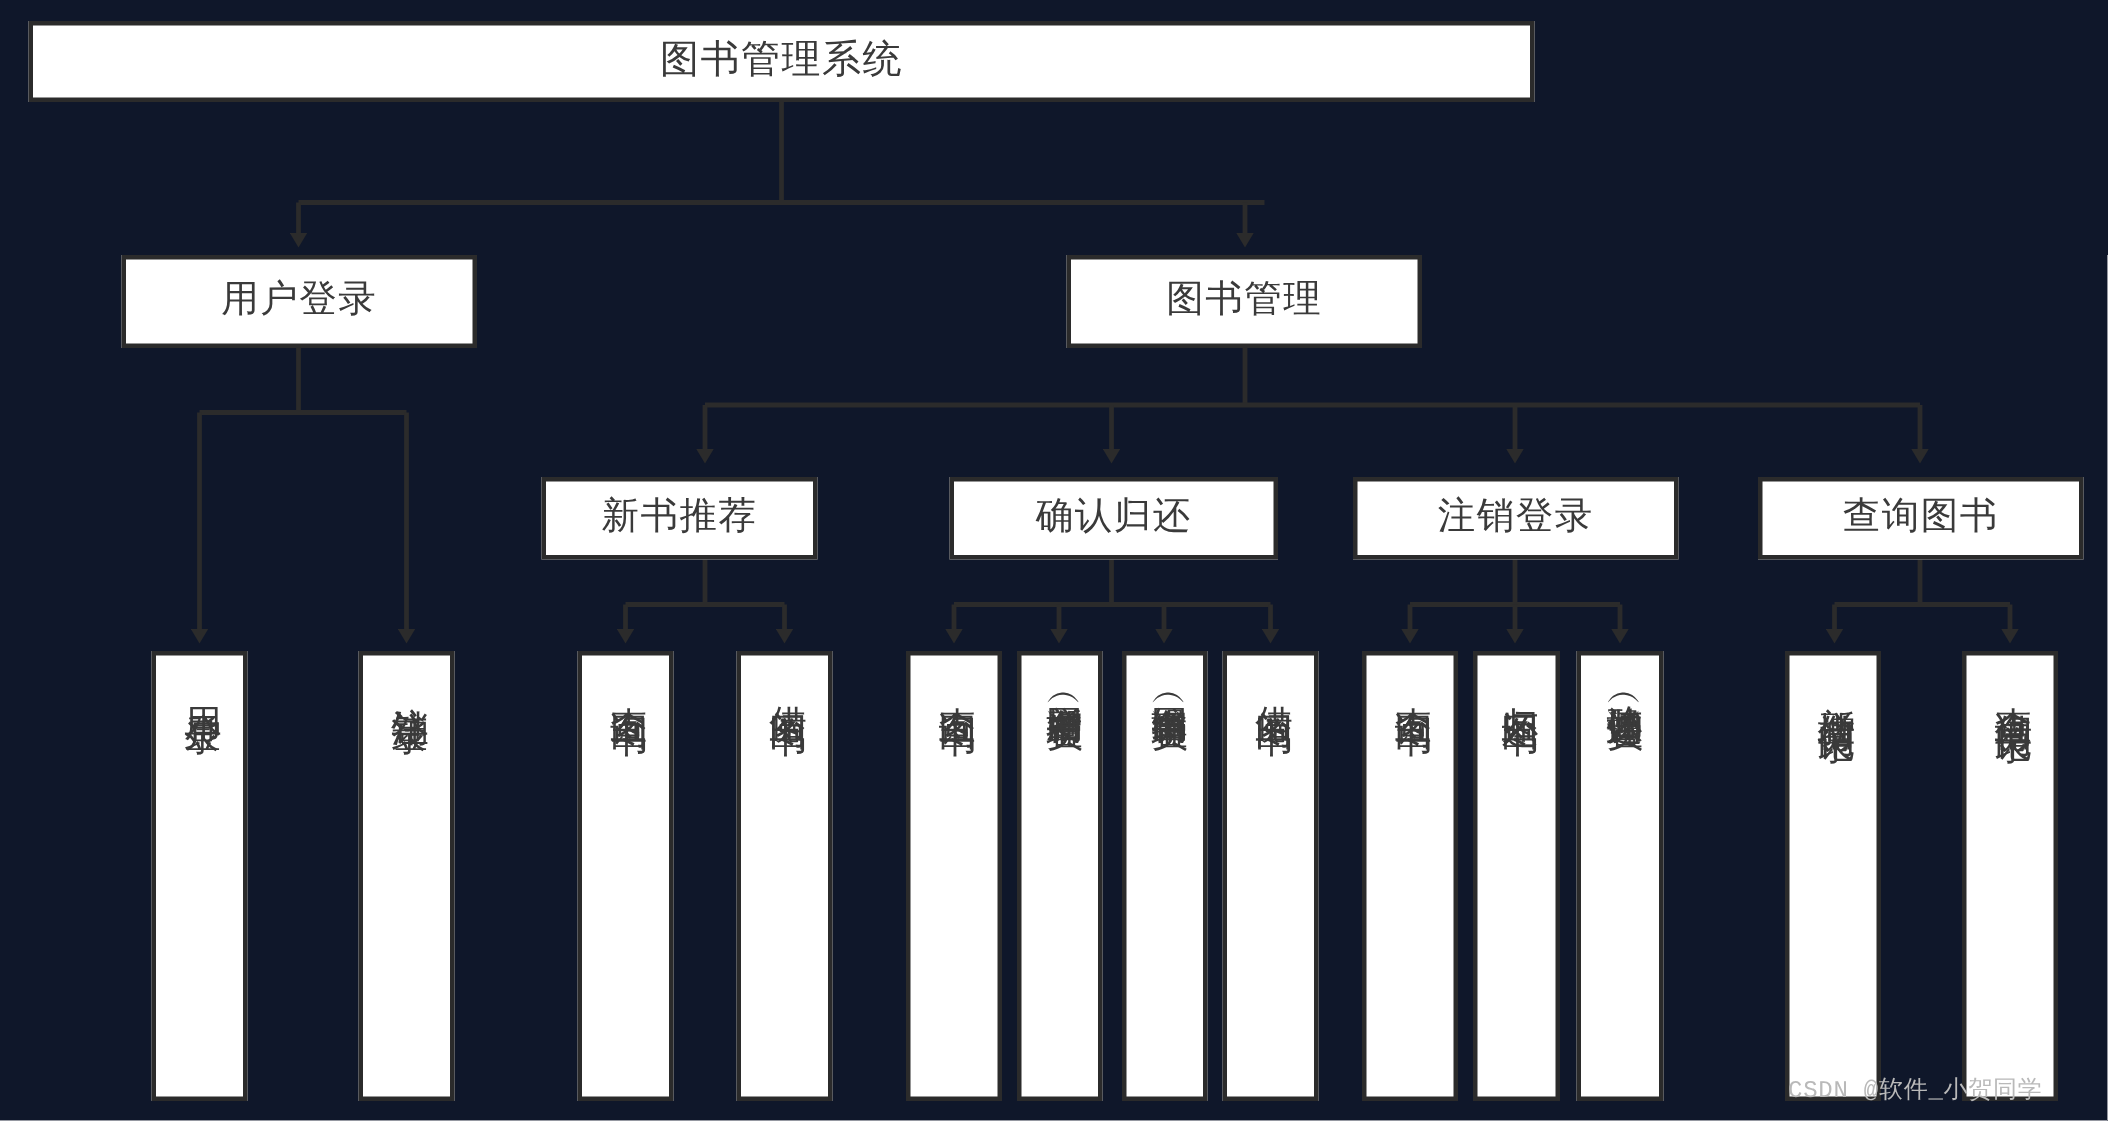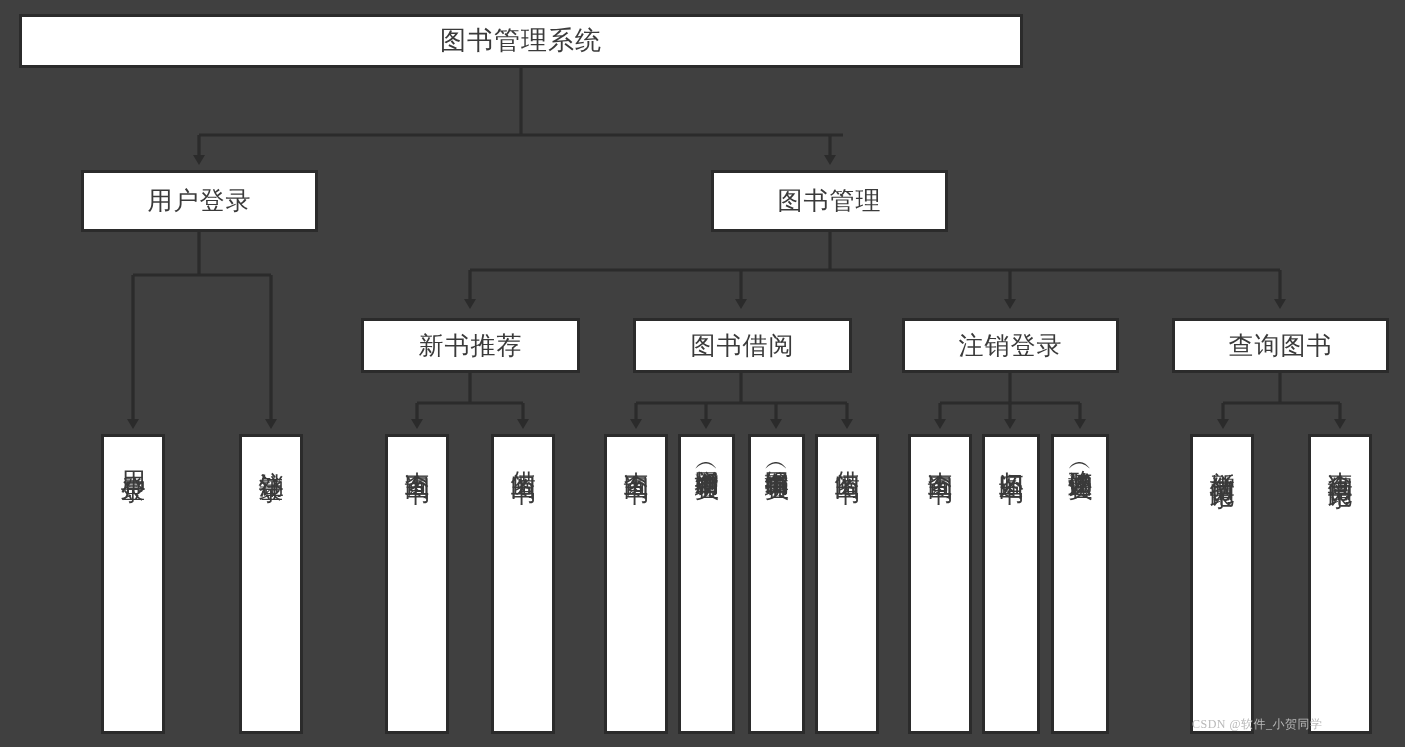--- a/index.html
+++ b/index.html
@@ -4,22 +4,22 @@
 <style>
   html, body {
     margin: 0;
     padding: 0;
     background: #ffffff;
   }
   #canvas {
     position: relative;
     width: 1405px;
     height: 747px;
-    background: #404040;
-    font-family: Liberation Serif, serif;
+    background: #0f172a;
+    font-family: Liberation Mono, monospace;
     overflow: hidden;
   }
   #connector-layer {
     position: absolute;
     left: 0;
     top: 0;
     width: 1405px;
     height: 747px;
     pointer-events: none;
   }
@@ -61,21 +61,21 @@
     white-space: normal;
   }
   .node-v.tight .label {
     font-size: 24px;
     letter-spacing: 1px;
   }
   #watermark {
     position: absolute;
     left: 1192px;
     top: 716px;
-    font-size: 12px;
+    font-size: 16px;
     color: #b9b9b9;
     white-space: nowrap;
     letter-spacing: 0.5px;
   }
 </style>
 </head>
 <body>
 
 <div id="canvas">
 
@@ -134,26 +134,26 @@
   </div>
 
   <div class="node node-h" style="left:81px; top:170px; width:237px; height:62px;">
     <span class="label">用户登录</span>
   </div>
 
   <div class="node node-h" style="left:711px; top:170px; width:237px; height:62px;">
     <span class="label">图书管理</span>
   </div>
 
-  <div class="node node-h" style="left:361px; top:318px; width:219px; height:55px;">
+  <div class="node node-h" style="left:361px; top:318px; width:184px; height:55px;">
     <span class="label">新书推荐</span>
   </div>
 
   <div class="node node-h" style="left:633px; top:318px; width:219px; height:55px;">
-    <span class="label">图书借阅</span>
+    <span class="label">确认归还</span>
   </div>
 
   <div class="node node-h" style="left:902px; top:318px; width:217px; height:55px;">
     <span class="label">注销登录</span>
   </div>
 
   <div class="node node-h" style="left:1172px; top:318px; width:217px; height:55px;">
     <span class="label">查询图书</span>
   </div>
 

